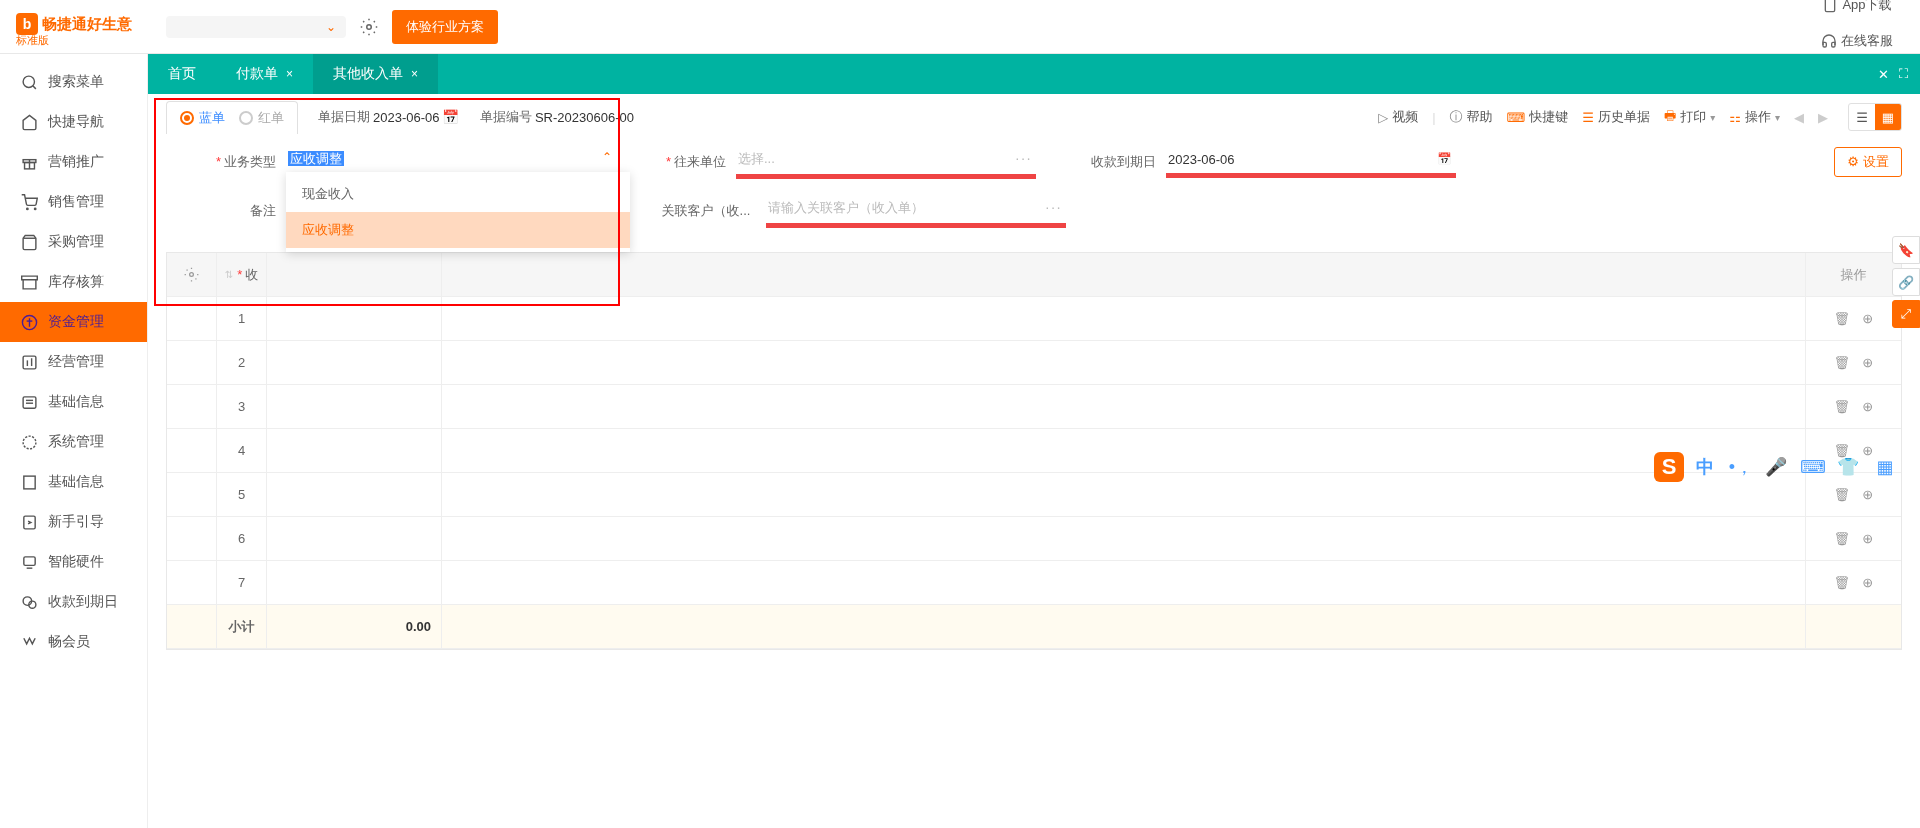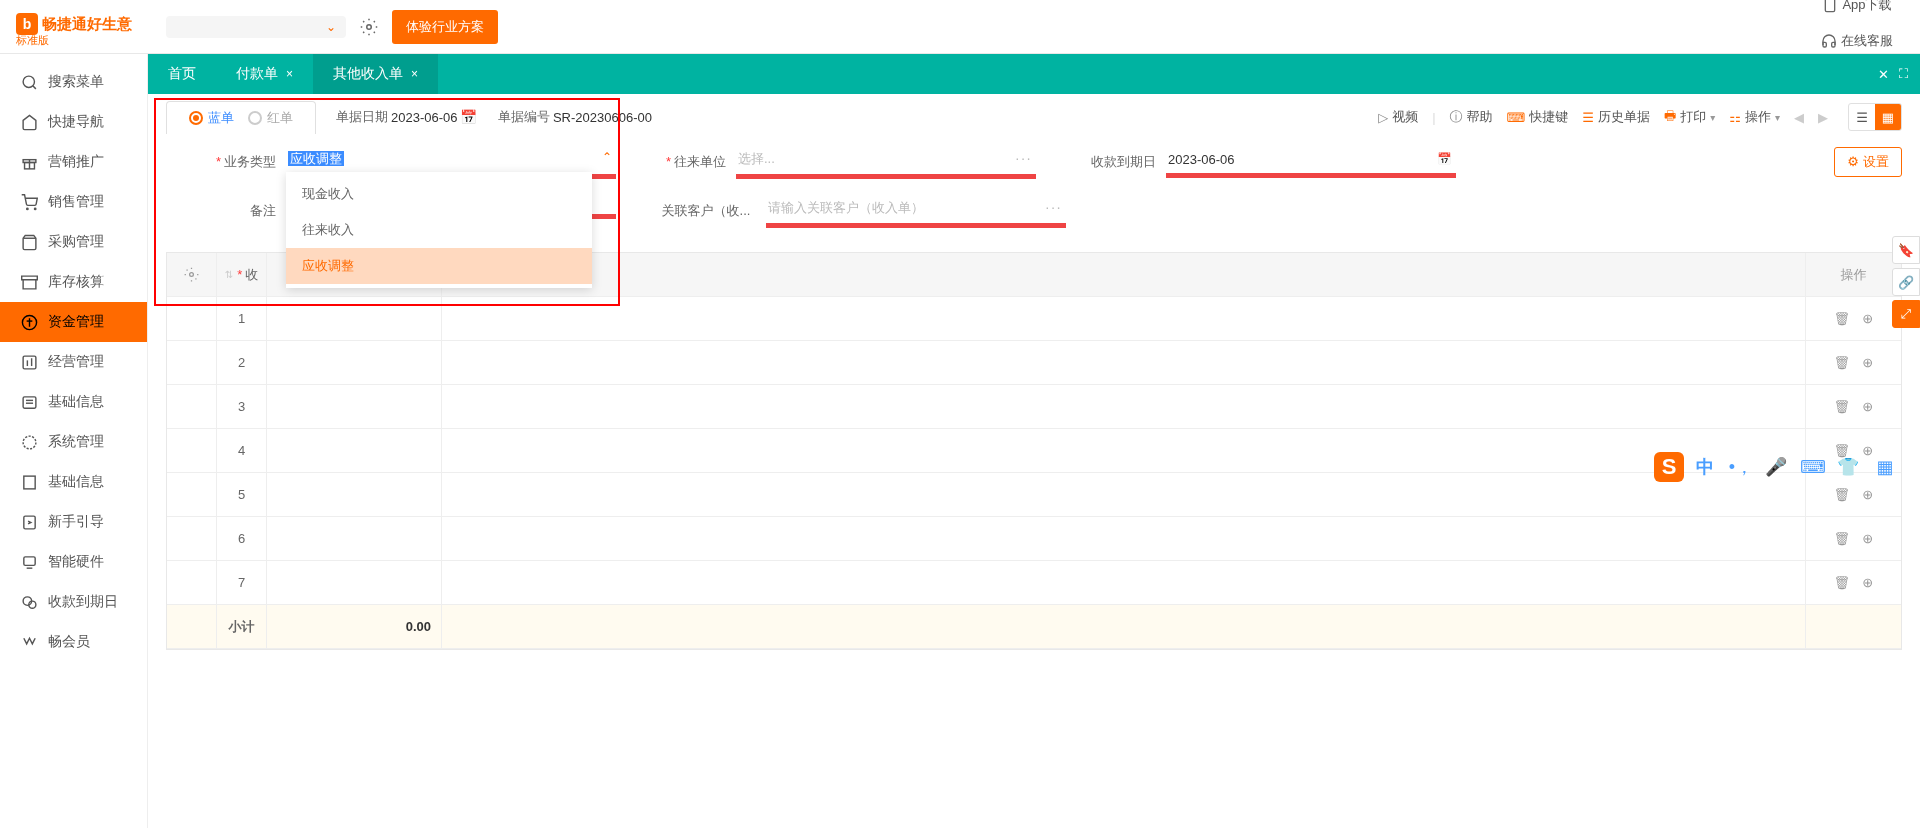--- a/index.html
+++ b/index.html
@@ -19,35 +19,35 @@
     .header-right { margin-left: auto; display: flex; align-items: center; gap: 18px; color: #555; flex-direction: column; }
     .header-item { display: flex; align-items: center; gap: 4px; cursor: pointer; font-size: 13px; }
     .badge { background: #ff3a3a; color: #fff; font-size: 16px; padding: 1px 6px; border-radius: 8px; position: relative; top: -8px; left: -6px; }
     .avatar-area { display: flex; align-items: center; gap: 6px; }
     .avatar { width: 28px; height: 28px; border-radius: 50%; background: #ddd; }
     
     
     .main-layout { display: flex; height: calc(828px - 54px); }
     .sidebar { width: 148px; background: #fff; border-right: 1px solid #eee; padding-top: 8px; }
     .sidebar-item { display: flex; align-items: center; gap: 10px; padding: 11px 20px; color: #555; cursor: pointer; font-size: 14px; }
-    .sidebar-item.active { background: #ff6a00; color: #000000; }
+    .sidebar-item.active { background: #ff6a00; color: #4c1d95; }
     .sidebar-icon { width: 18px; height: 18px; display: inline-flex; align-items: center; justify-content: center; }
     
     .content-area { flex: 1; display: flex; flex-direction: column; position: relative; background: #fff; }
     
     
     .tab-bar { height: 40px; background: #00b3a1; display: flex; align-items: stretch; }
     .tab { display: flex; align-items: center; padding: 0 20px; color: #fff; cursor: pointer; font-size: 14px; gap: 8px; }
     .tab.active { background: #009e8e; }
     .tab-close { font-size: 12px; cursor: pointer; }
     .tab-actions { margin-left: auto; display: flex; align-items: center; gap: 10px; padding-right: 12px; color: #fff; }
     
     
     .form-toolbar { height: 46px; display: flex; align-items: center; padding: 0 18px; }
-    .radio-tabs { display: flex; gap: 4px; border: 1px solid #e0e0e0; border-radius: 4px 4px 0 0; padding: 7px 22px; background: #fff; border-bottom: none; }
+    .radio-tabs { display: flex; gap: 4px; border: 1px solid #e0e0e0; border-radius: 4px 4px 0 0; padding: 7px 13px; background: #fff; border-bottom: none; }
     .radio-item { display: flex; align-items: center; gap: 5px; cursor: pointer; }
     .radio-circle { width: 14px; height: 14px; border: 2px solid #ccc; border-radius: 50%; display: inline-block; }
     .radio-circle.checked { border-color: #ff6a00; position: relative; }
     .radio-circle.checked::after { content: ''; width: 6px; height: 6px; background: #ff6a00; border-radius: 50%; position: absolute; top: 2px; left: 2px; }
     .radio-label-blue { color: #3b8cff; }
     .radio-label-gray { color: #aaa; }
     .toolbar-field { display: flex; align-items: center; gap: 3px; margin-left: 20px; }
     .toolbar-label { color: #666; }
     .toolbar-value { color: #333; }
     .cal-icon { color: #ff6a00; font-size: 14px; }
@@ -67,21 +67,21 @@
     .flabel { color: #666; width: 110px; text-align: right; display: inline-block; }
     .finput-wrap { position: relative; width: 330px; border-bottom: 5px solid #ef4444; padding: 6px 22px 6px 2px; }
     .finput-wrap.w-sm { width: 300px; }
     .selected-text { background: #3b8cff; color: #fff; padding: 0 2px; }
     .chevron { position: absolute; right: 4px; top: 6px; color: #ff6a00; font-size: 12px; }
     .placeholder-text { color: #bbb; }
     .dots-icon { position: absolute; right: 4px; top: 6px; color: #bbb; font-size: 14px; letter-spacing: 1px; }
     .settings-btn { border: 1px solid #ff6a00; color: #ff6a00; padding: 5px 12px; border-radius: 3px; background: #fff; cursor: pointer; display: flex; align-items: center; gap: 4px; font-size: 13px; }
     
     
-    .dropdown-panel { position: absolute; top: 28px; left: 0; width: 306px; background: #fff; box-shadow: 0 2px 10px rgba(0,0,0,0.15); z-index: 50; padding: 4px 0; }
+    .dropdown-panel { position: absolute; top: 28px; left: 0; width: 344px; background: #fff; box-shadow: 0 2px 10px rgba(0,0,0,0.15); z-index: 50; padding: 4px 0; }
     .dd-item { padding: 9px 16px; color: #666; cursor: pointer; }
     .dd-item.highlighted { background: #ffd9bf; color: #ff6a00; }
     
     
     .data-table-wrap { margin: 10px 18px 0; border: 1px solid #e8e8e8; }
     .tbl-row { display: flex; border-bottom: 1px solid #eee; min-height: 44px; align-items: stretch; }
     .tbl-row.header { background: #f6f6f6; font-weight: 500; color: #666; }
     .tbl-row.subtotal { background: #fffbf0; font-weight: bold; }
     .cell-gear { width: 50px; display: flex; align-items: center; justify-content: center; border-right: 1px solid #eee; color: #999; }
     .cell-idx { width: 50px; display: flex; align-items: center; justify-content: center; border-right: 1px solid #eee; color: #666; }
@@ -380,21 +380,20 @@
 
     <div class="form-body">
       <div class="form-row">
         <div class="field" style="position:relative;">
           <span class="flabel"><span class="req">*</span><span>业务类型</span></span>
           <div class="finput-wrap">
             <span class="selected-text">应收调整</span>
             <span class="chevron">⌃</span>
             <div class="dropdown-panel">
               <div class="dd-item">现金收入</div>
-              <div class="dd-item">往来收入</div>
               <div class="dd-item highlighted">应收调整</div>
             </div>
           </div>
         </div>
         <div class="field">
           <span class="flabel" style="width:70px;"><span class="req">*</span><span>往来单位</span></span>
           <div class="finput-wrap w-sm">
             <span class="placeholder-text">选择...</span>
             <span class="dots-icon">···</span>
           </div>

